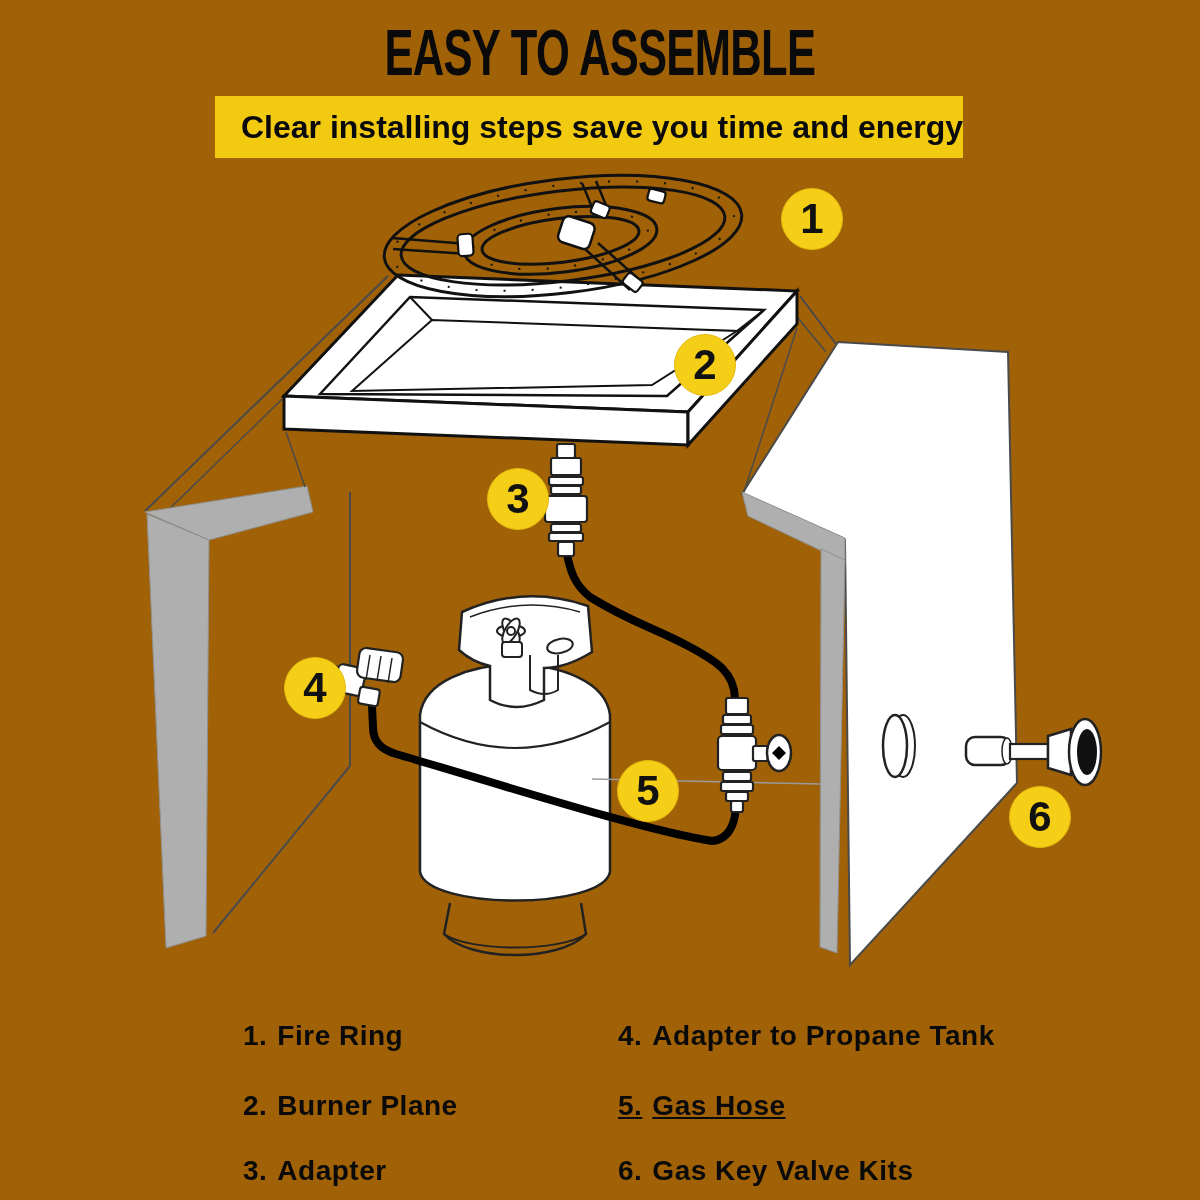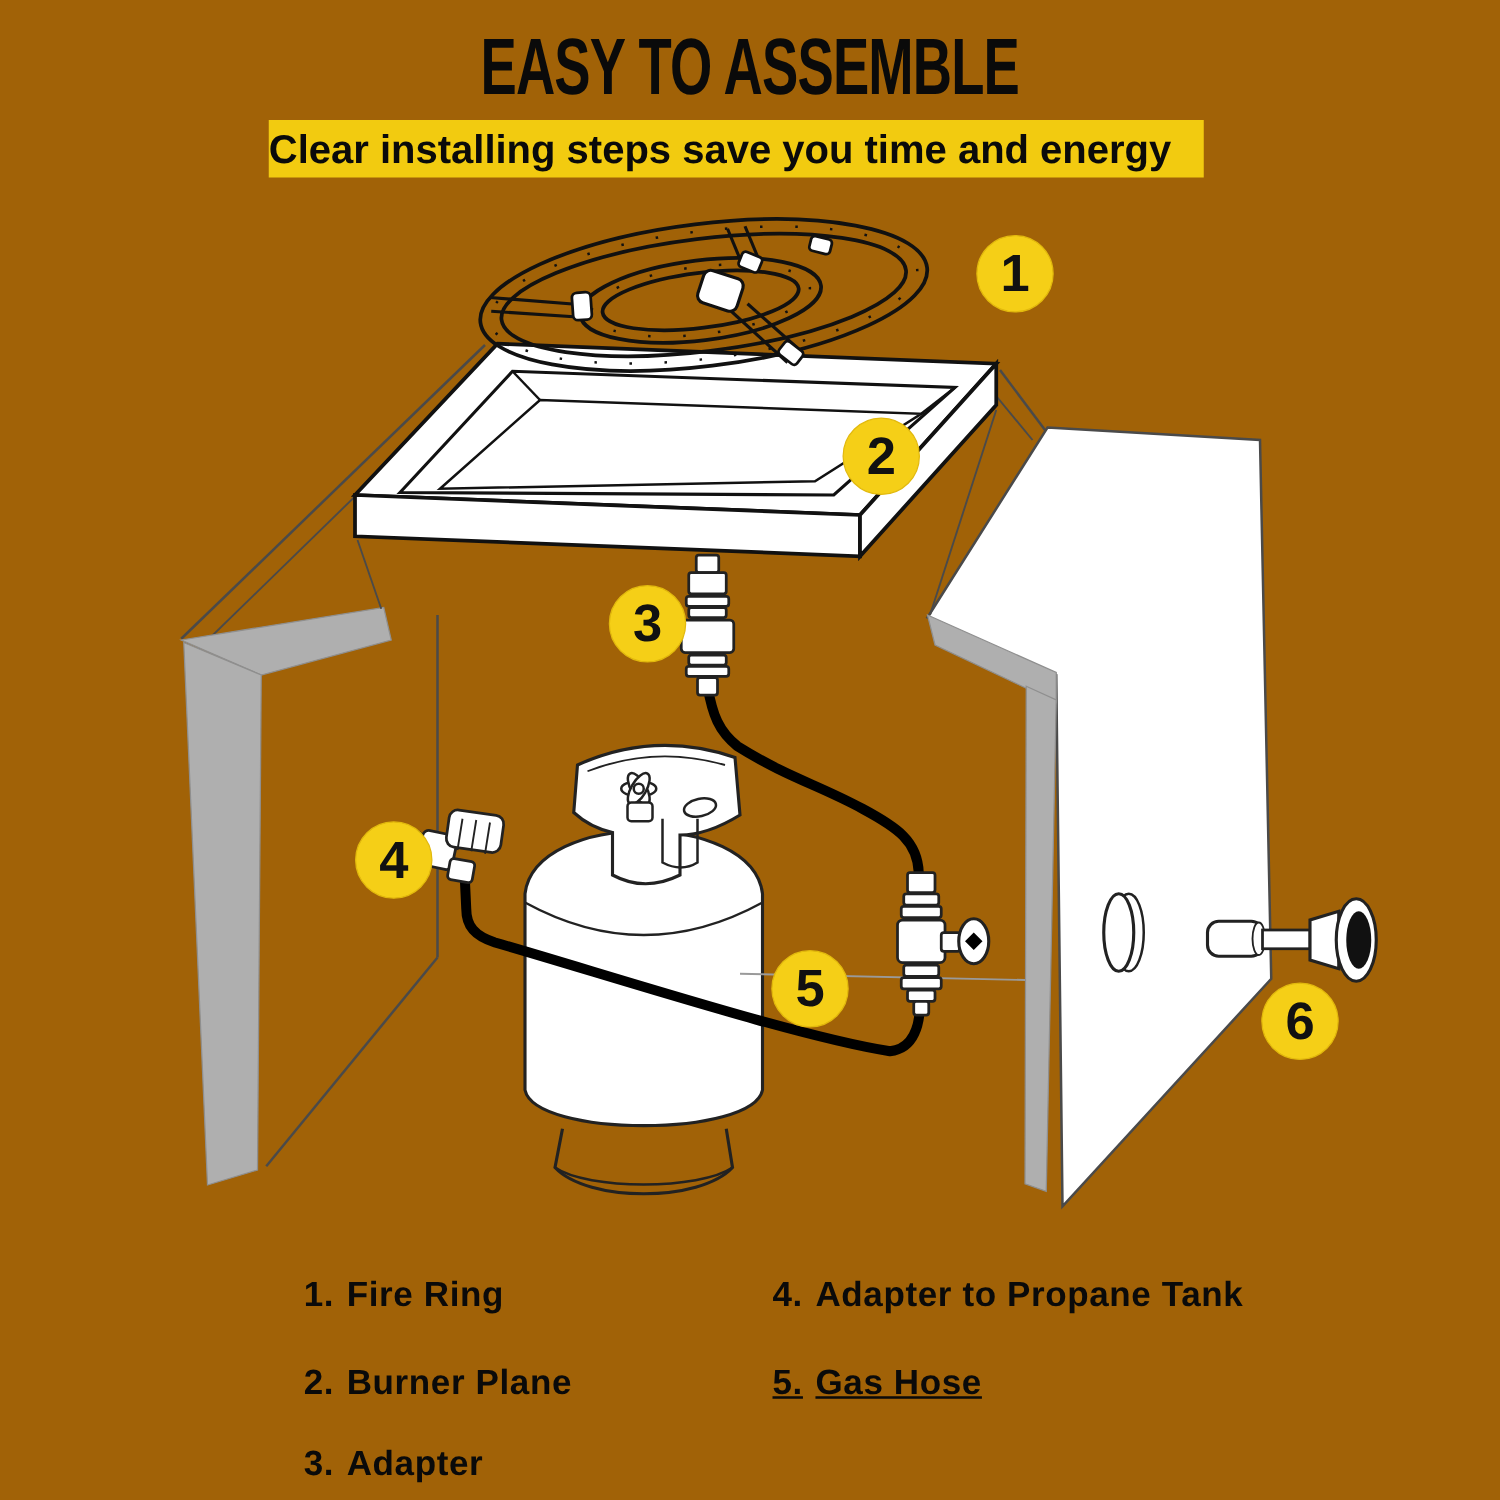--- a/index.html
+++ b/index.html
@@ -17,23 +17,23 @@
   .title-wrap{
     position:absolute;left:0;top:16px;width:1200px;text-align:center;
   }
   .title-text{
     display:inline-block;
     font-size:64px;font-weight:bold;letter-spacing:-1px;color:#0a0a0a;
     transform:scaleX(0.68);transform-origin:center;
     white-space:nowrap;
   }
   .banner{
-    position:absolute;left:215px;top:96px;width:748px;height:46px;
+    position:absolute;left:215px;top:96px;width:748px;height:62px;
     background:var(--accent-yellow);
-    display:flex;align-items:center;justify-content:flex-start;
+    display:flex;align-items:center;justify-content:flex-end;
   }
   .banner-text{
     font-size:32px;font-weight:bold;color:#0a0a0a;white-space:nowrap;letter-spacing:0px;
   }
   .diagram-svg{position:absolute;left:0;top:0;width:1200px;height:1200px;}
   .callout{
     position:absolute;width:62px;height:62px;border-radius:50%;
     background:var(--callout-yellow);
     border:1px solid #e2b90d;
     display:flex;align-items:center;justify-content:center;
@@ -227,15 +227,18 @@
     </div>
     <div class="legend-item" style="left:243px;top:1155px;">
       <span class="num">3.</span><span class="lbl">Adapter</span>
     </div>
     <div class="legend-item" style="left:618px;top:1020px;">
       <span class="num">4.</span><span class="lbl">Adapter to Propane Tank</span>
     </div>
     <div class="legend-item" style="left:618px;top:1090px;text-decoration:underline;">
       <span class="num">5.</span><span class="lbl">Gas Hose</span>
     </div>
+    <div class="legend-item" style="left:618px;top:1155px;">
+      <span class="num">6.</span><span class="lbl">Gas Key Valve Kits</span>
+    </div>
   </div>
 
 </div>
 
 </body></html>

